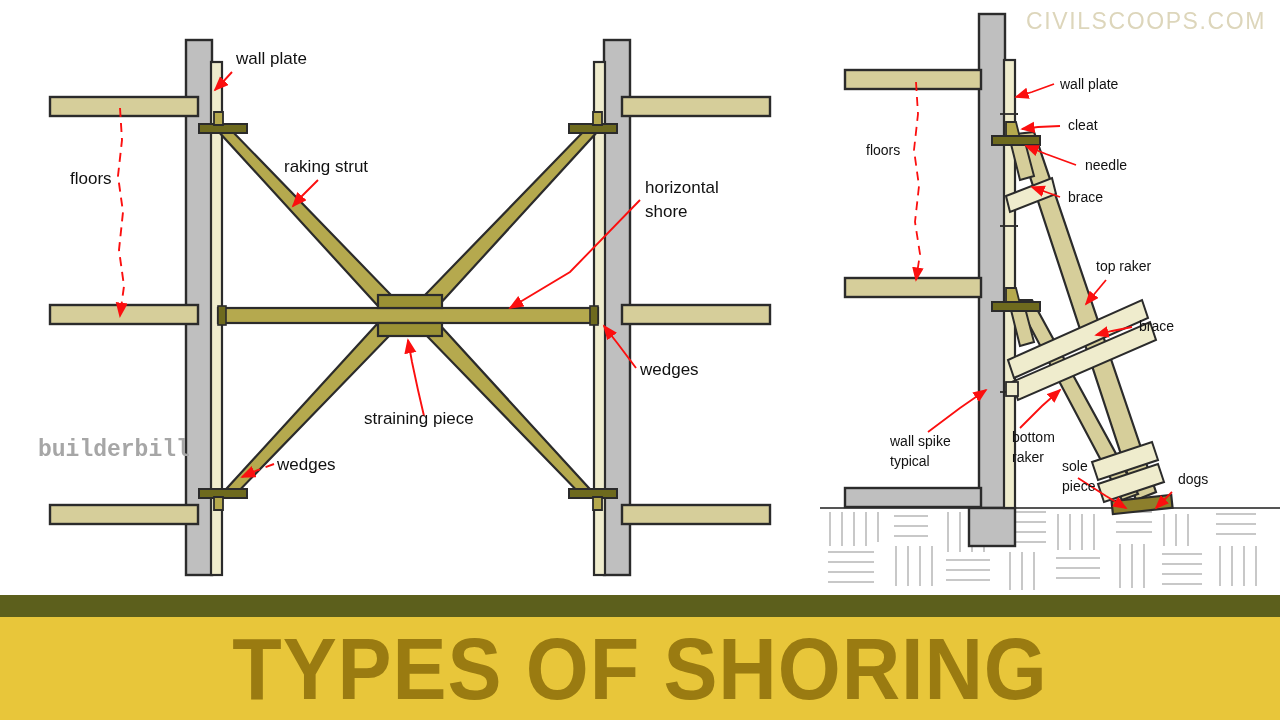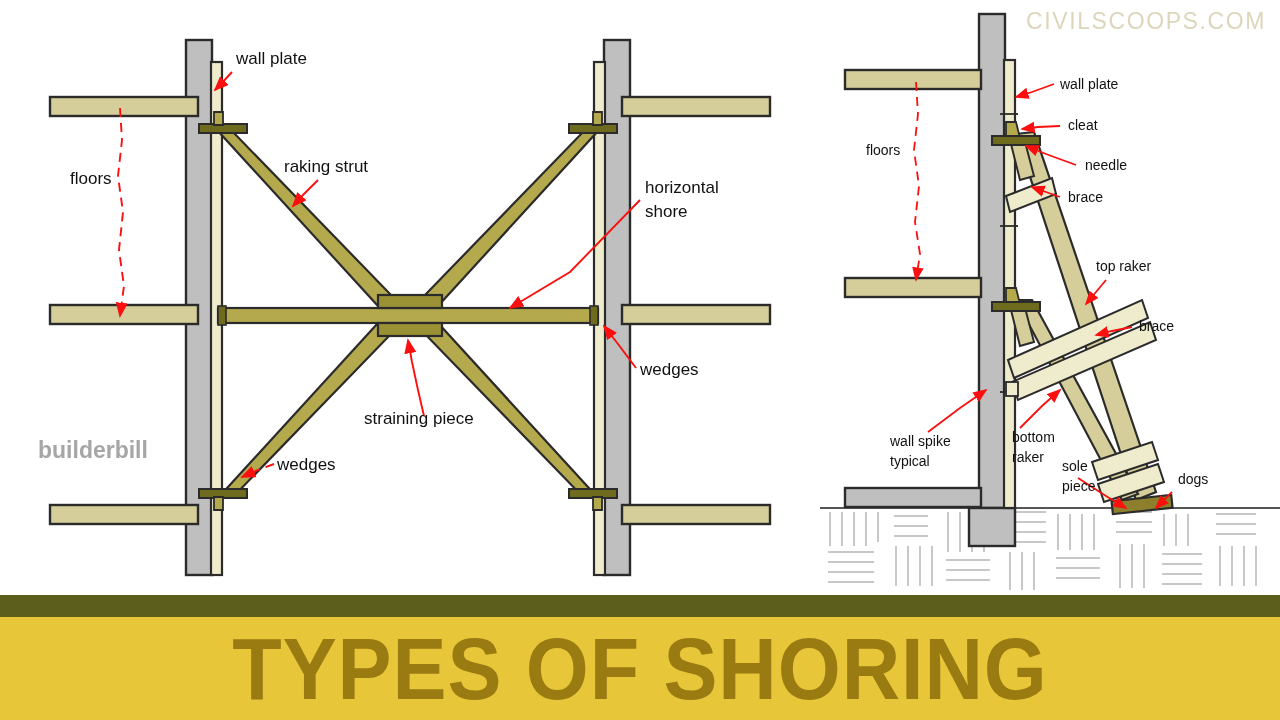--- a/index.html
+++ b/index.html
@@ -41,21 +41,21 @@
     font-size: 23px;
     letter-spacing: 1.6px;
     color: #ddd6bb;
     font-weight: 500;
     white-space: nowrap;
   }
   .watermark-builder {
     position: absolute;
     left: 38px;
     top: 437px;
-    font-family: Liberation Sans, sans-serif;
+    font-family: Liberation Mono, monospace;
     font-size: 23px;
     font-weight: bold;
     color: #a6a6a6;
     white-space: nowrap;
   }
   .banner {
     position: absolute;
     left: 0;
     top: 595px;
     width: 1280px;

